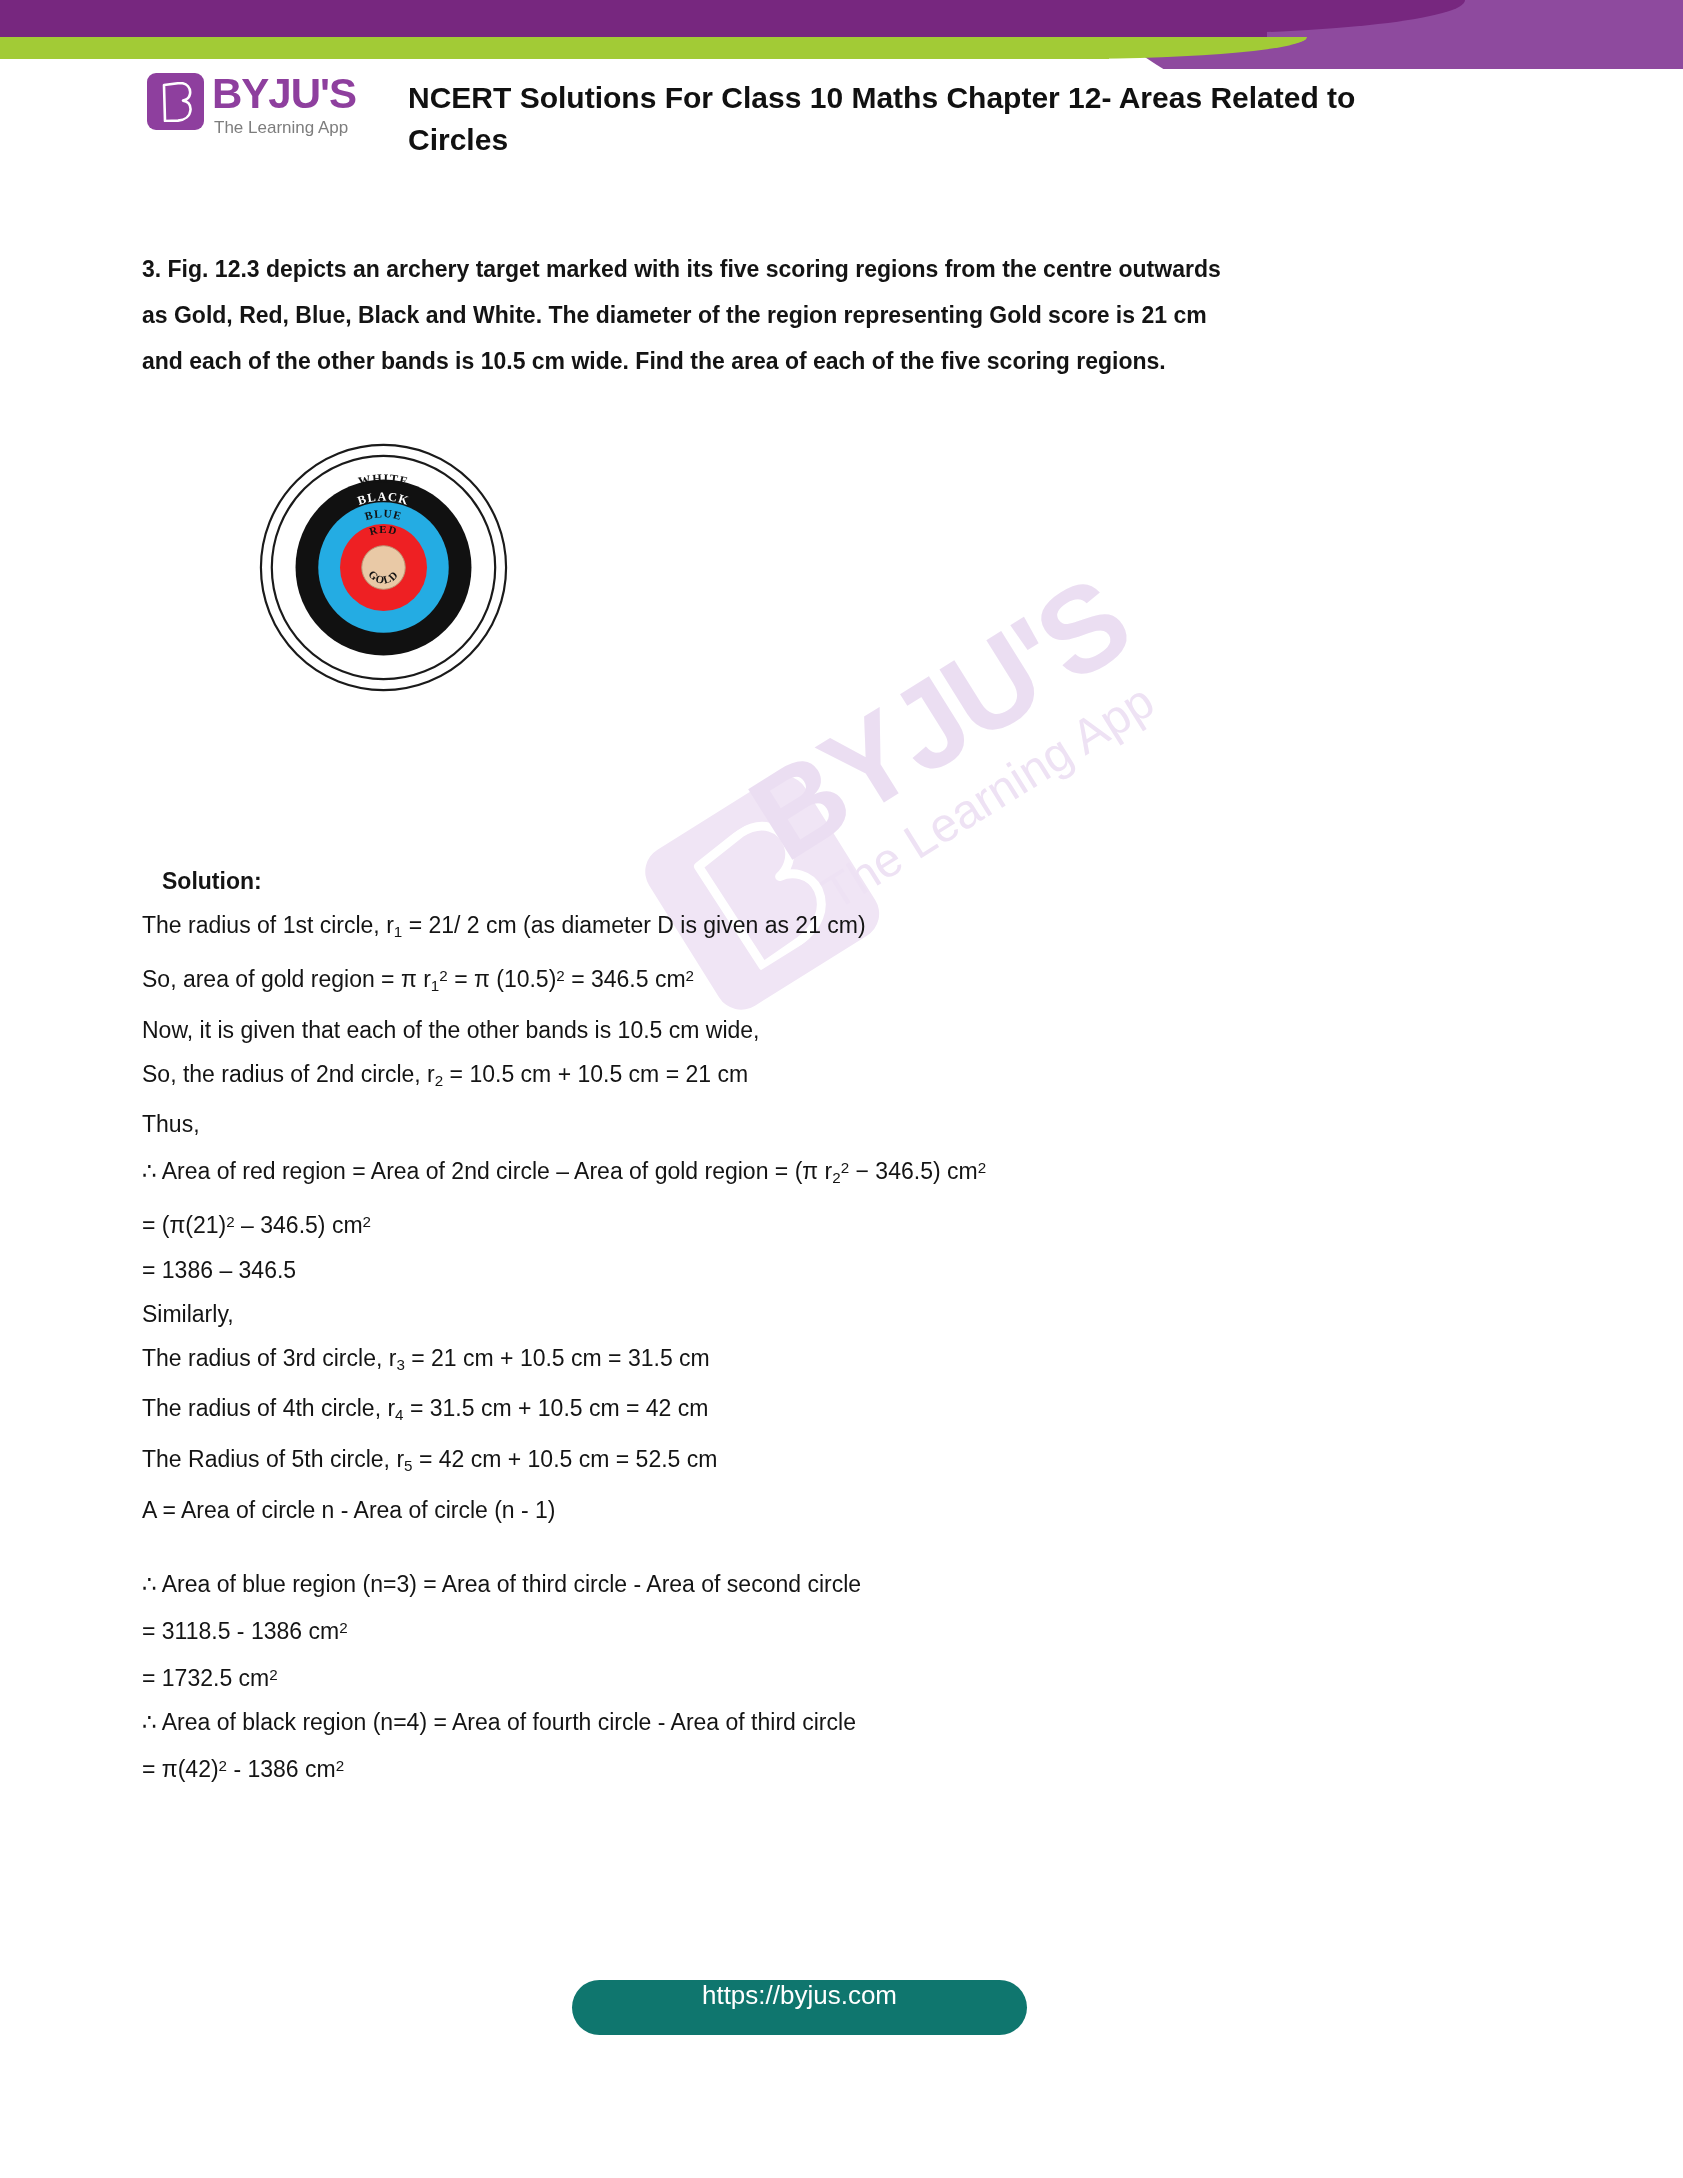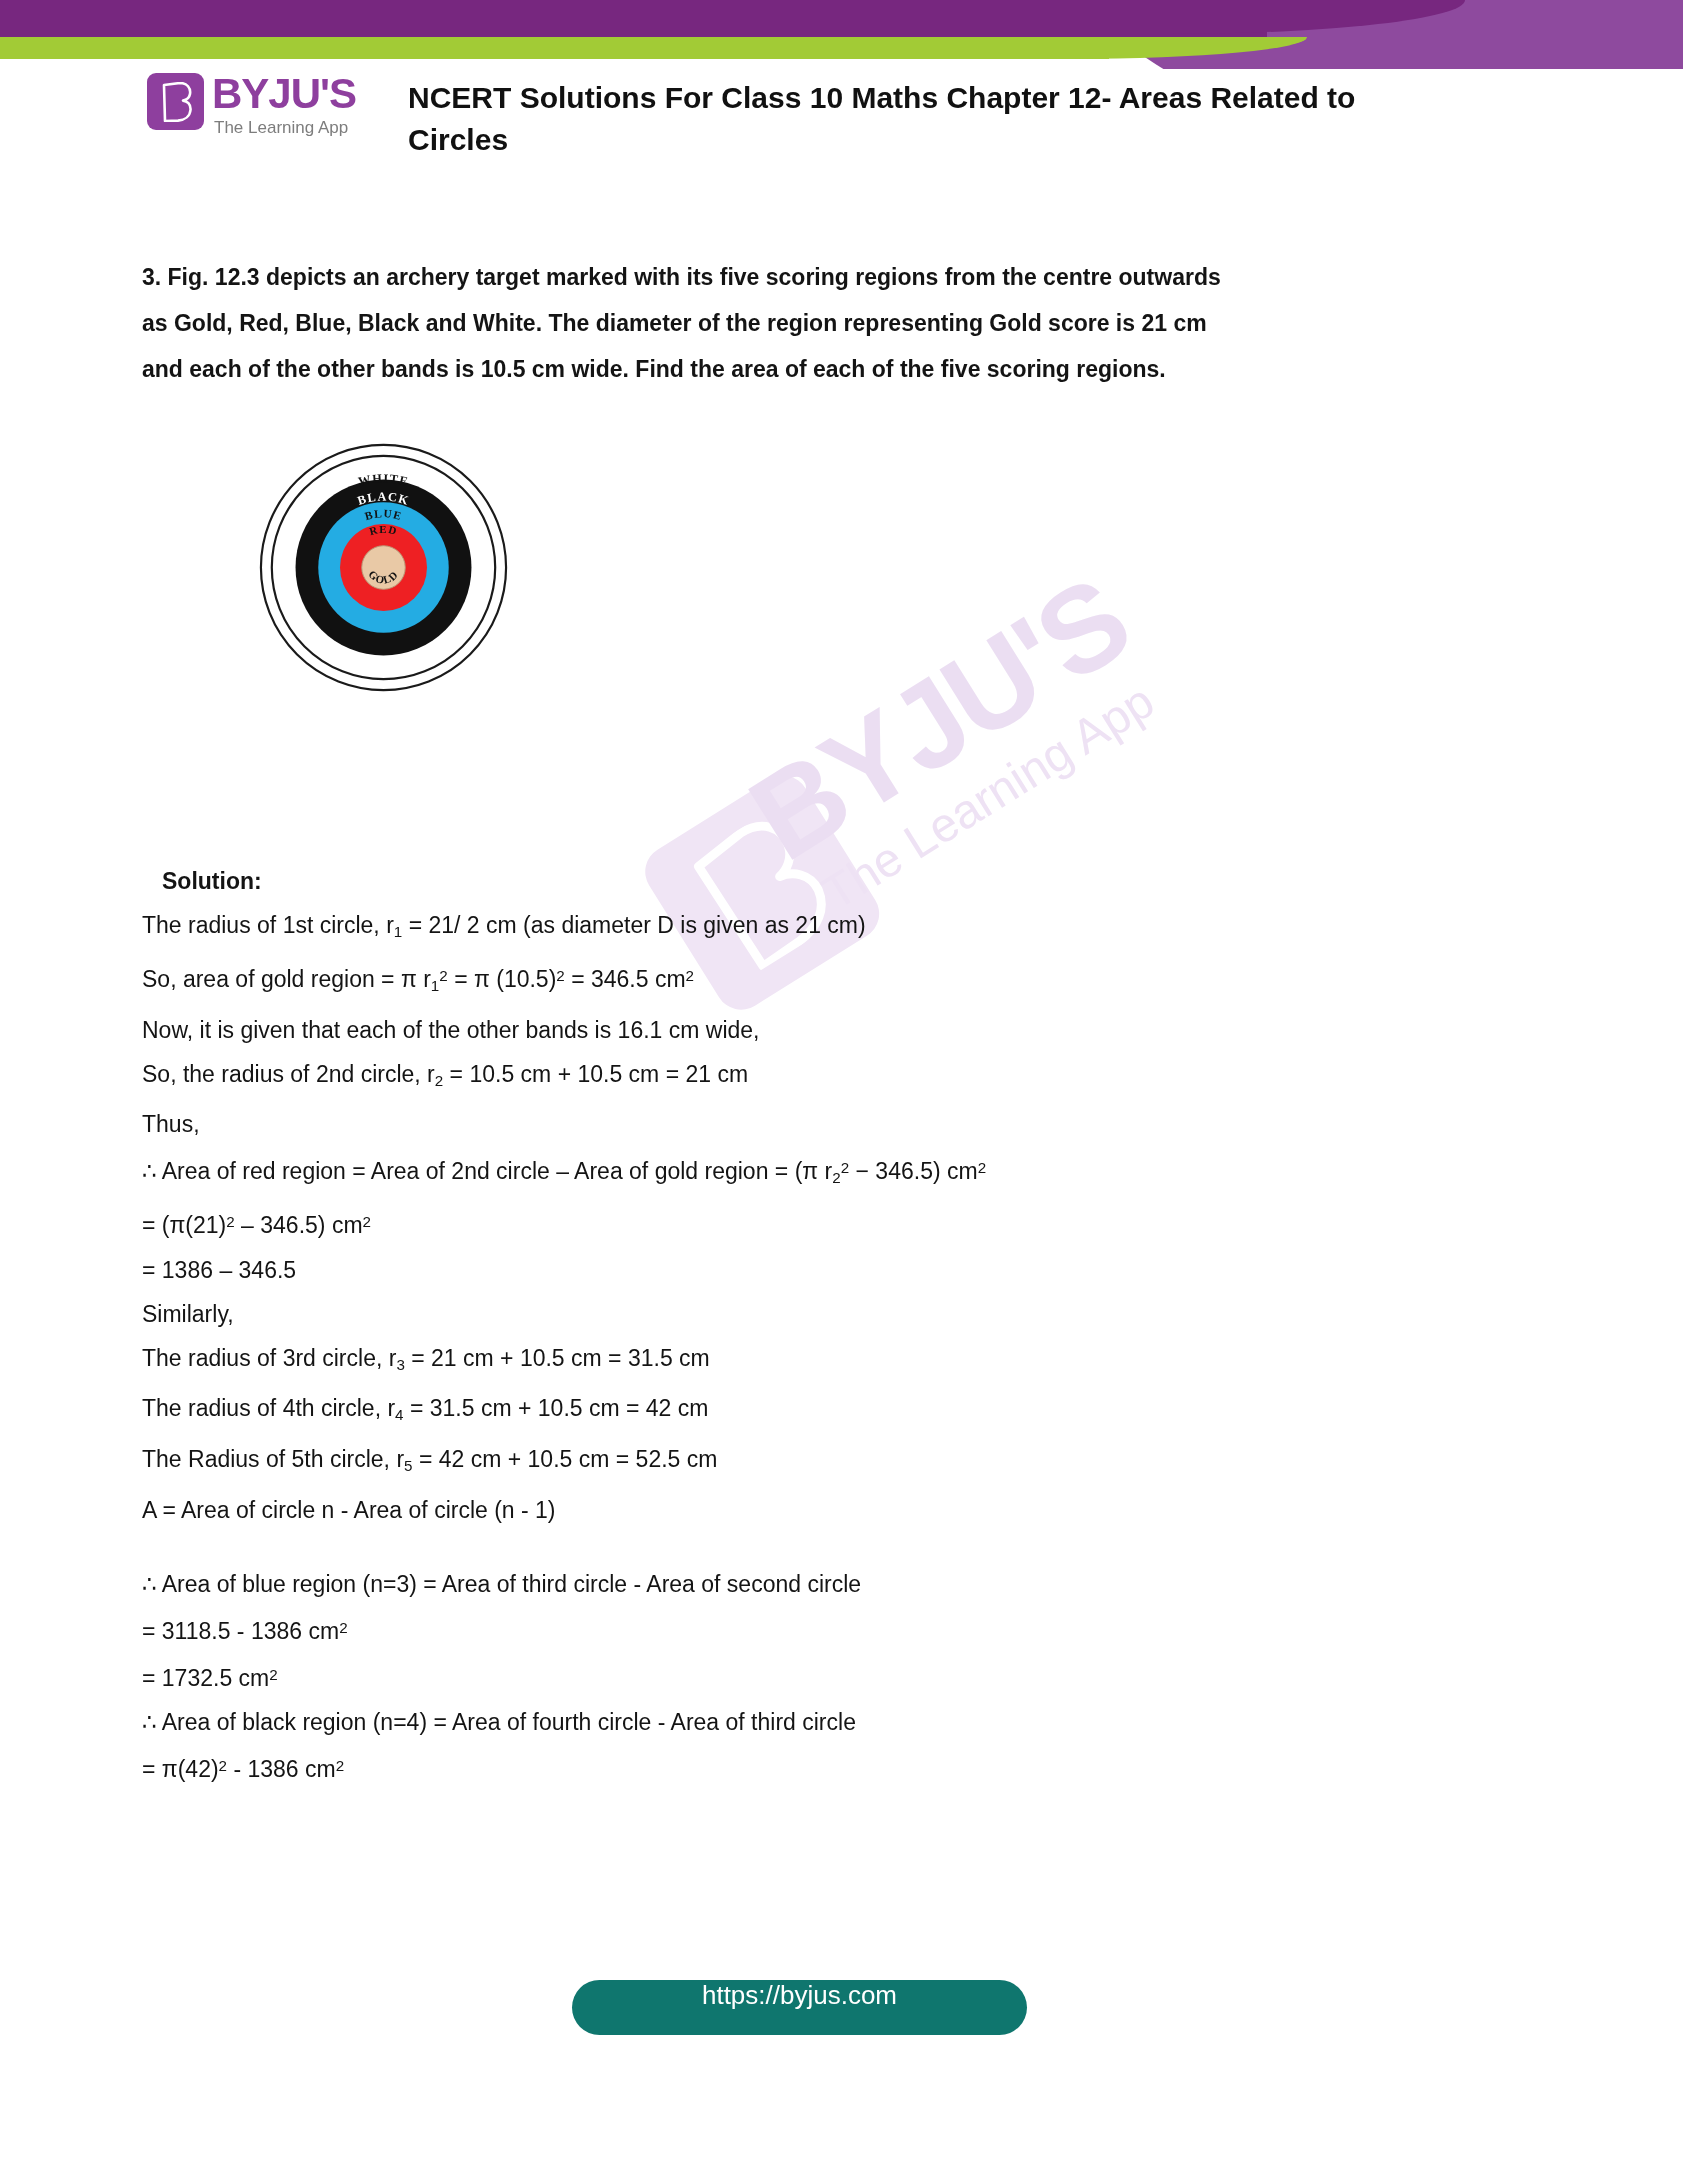--- a/index.html
+++ b/index.html
@@ -113,21 +113,21 @@
     font-weight: bold;
     color: #111111;
     line-height: 42px;
     font-family: "Liberation Sans", sans-serif;
   }
 
   
   .question {
     position: absolute;
     left: 142px;
-    top: 254px;
+    top: 246px;
     width: 1084px;
     font-size: 23px;
     font-weight: bold;
     color: #141414;
     line-height: 46px;
     font-family: "Liberation Sans", sans-serif;
   }
 
   
   .figure {
@@ -306,21 +306,21 @@
     <div class="wm-word">BYJU'S</div>
     <div class="wm-tag">The Learning App</div>
   </div>
 </div>
 
 <div class="solution">
   <div class="ln bold">Solution:</div>
   <div id="solution-lines">
       <div class="ln">The radius of 1st circle, r<sub>1</sub> = 21/ 2 cm (as diameter D is given as 21 cm)</div>
       <div class="ln">So, area of gold region = π r<sub>1</sub><sup>2</sup> = π (10.5)<sup>2</sup> = 346.5 cm<sup>2</sup></div>
-      <div class="ln">Now, it is given that each of the other bands is 16.1 cm wide,</div>
+      <div class="ln">Now, it is given that each of the other bands is 10.5 cm wide,</div>
       <div class="ln">So, the radius of 2nd circle, r<sub>2</sub> = 10.5 cm + 10.5 cm = 21 cm</div>
       <div class="ln">Thus,</div>
       <div class="ln">∴ Area of red region = Area of 2nd circle – Area of gold region = (π r<sub>2</sub><sup>2</sup> − 346.5) cm<sup>2</sup></div>
       <div class="ln">=  (π(21)<sup>2</sup> – 346.5) cm<sup>2</sup></div>
       <div class="ln">= 1386 – 346.5</div>
       <div class="ln">Similarly,</div>
       <div class="ln">The radius of 3rd circle, r<sub>3</sub> = 21 cm + 10.5 cm = 31.5 cm</div>
       <div class="ln">The radius of 4th circle, r<sub>4</sub> = 31.5 cm + 10.5 cm = 42 cm</div>
       <div class="ln">The Radius of 5th circle, r<sub>5</sub> = 42 cm + 10.5 cm = 52.5 cm</div>
       <div class="ln">A = Area of circle n - Area of circle (n - 1)</div>

